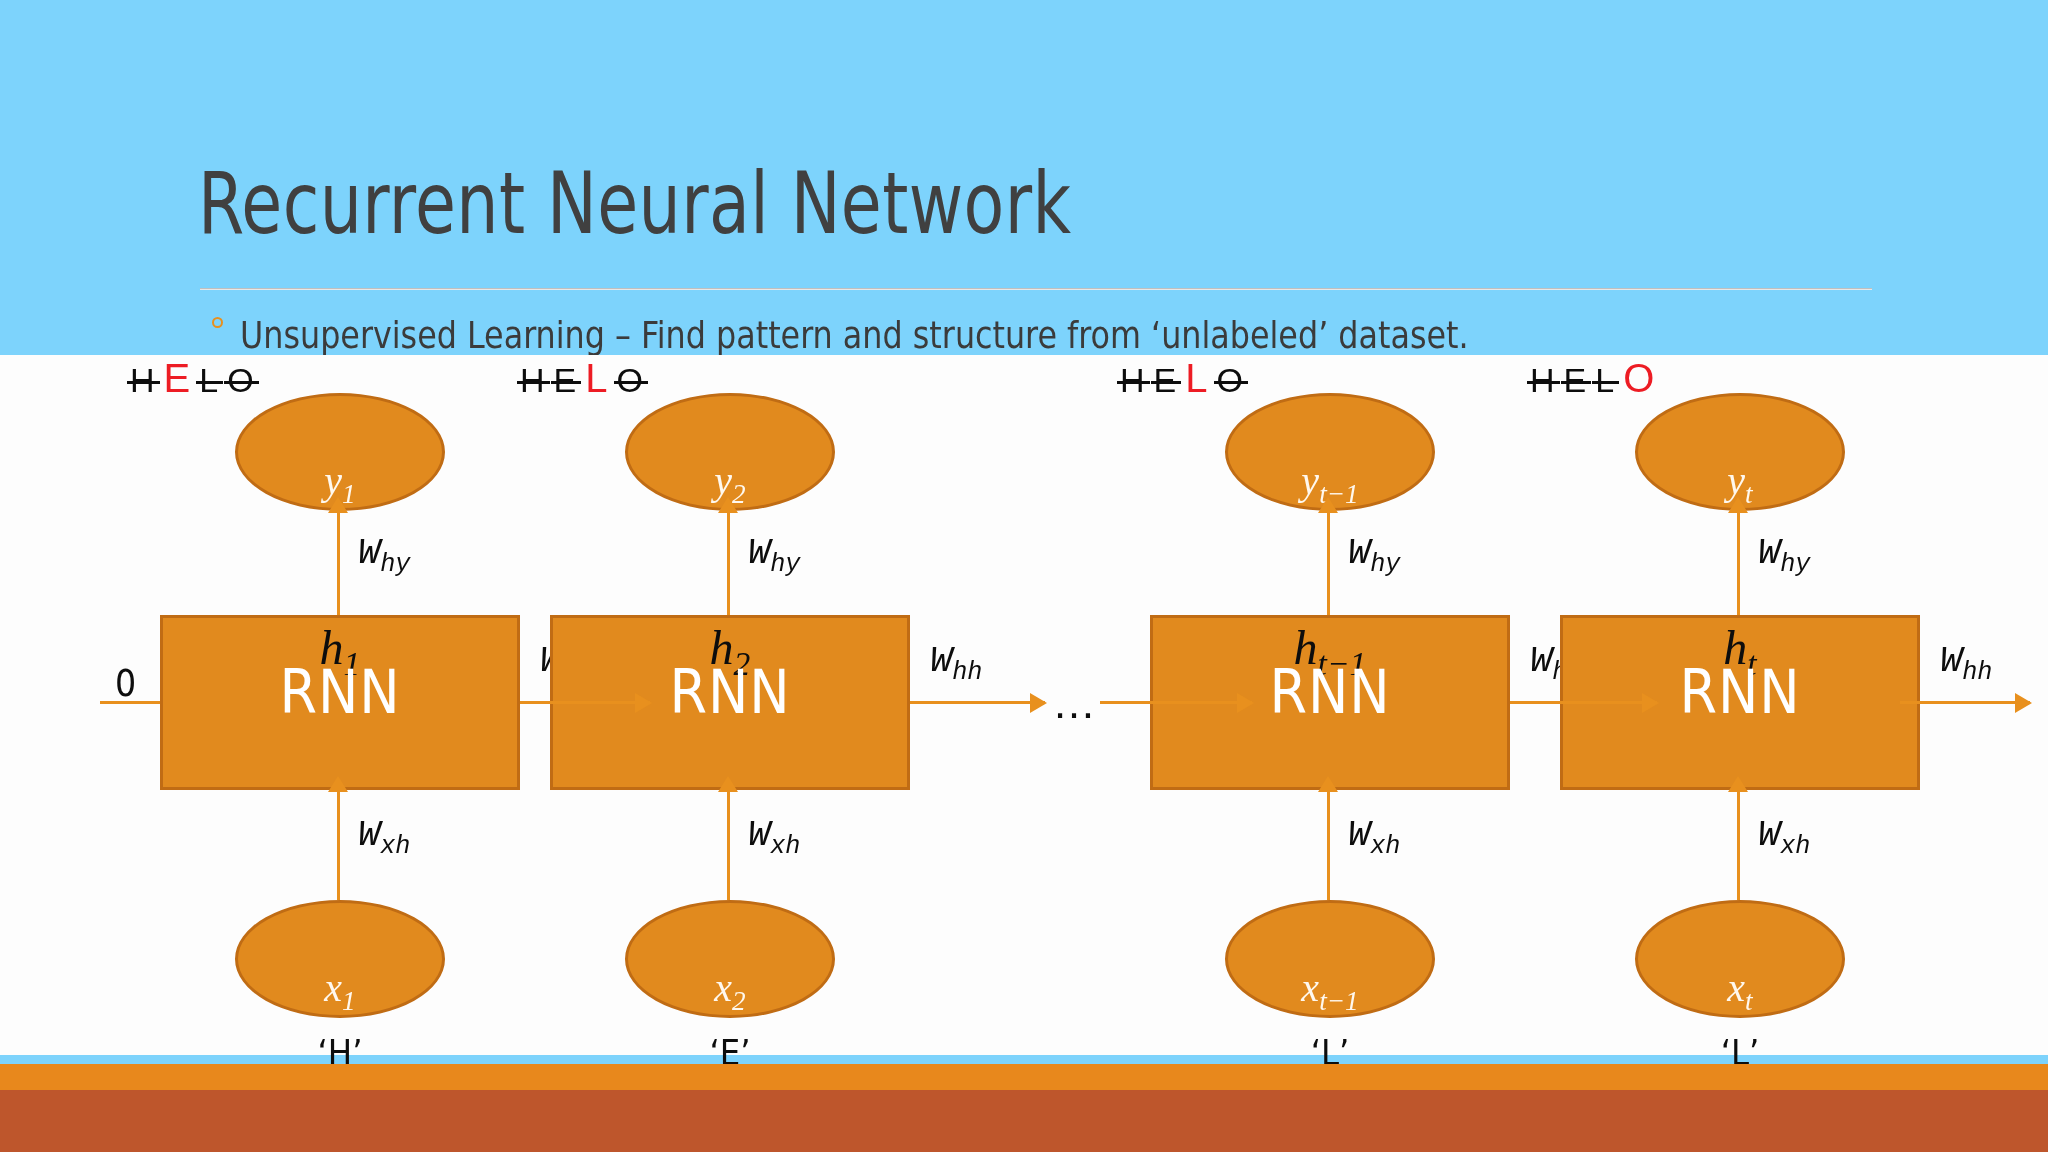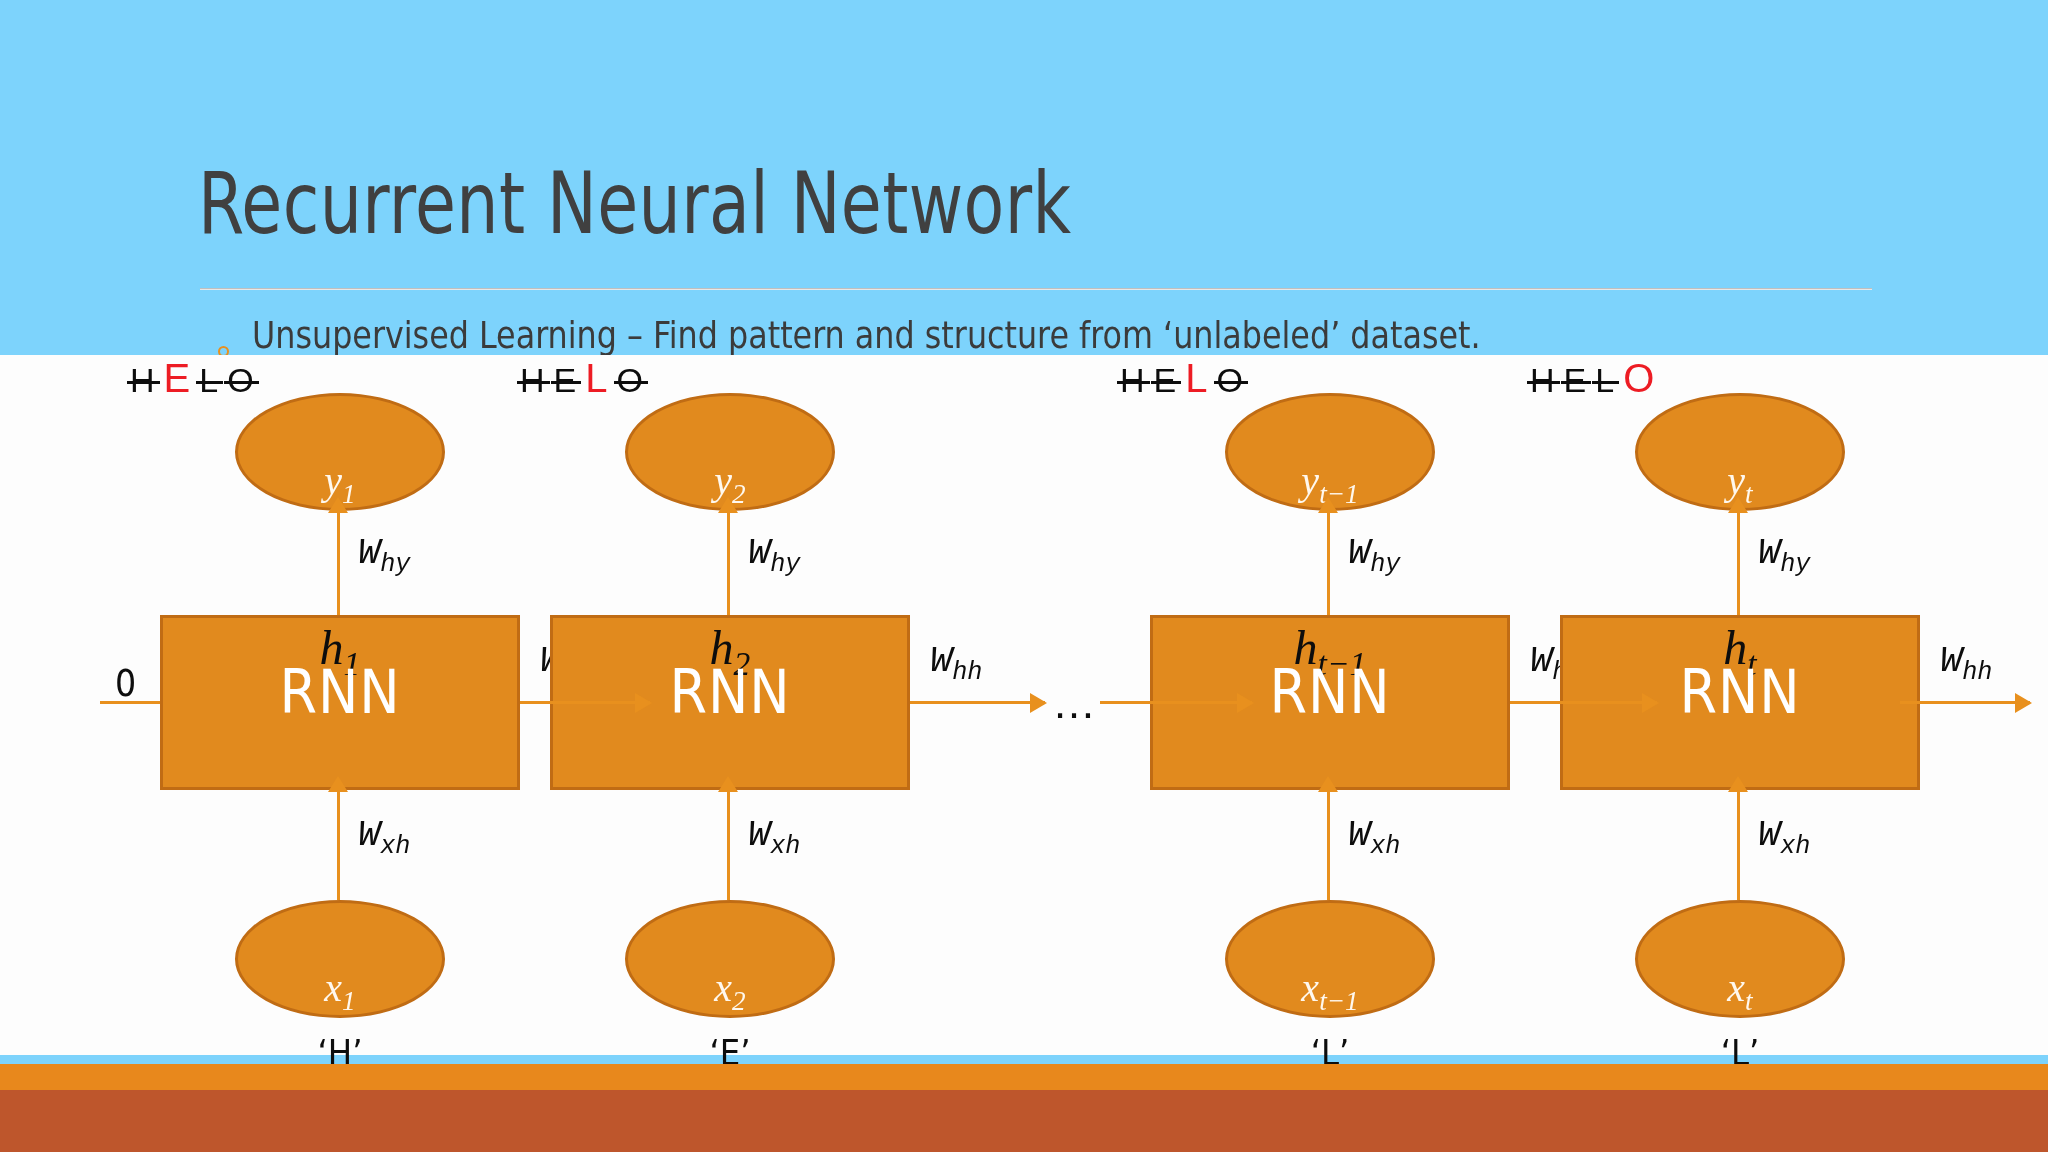--- a/index.html
+++ b/index.html
@@ -40,25 +40,25 @@
     left: 200px;
     top: 288px;
     width: 1672px;
     height: 2px;
     background: linear-gradient(to bottom, #bfbfbf 0, #bfbfbf 1px, #e8e8e8 1px, #e8e8e8 2px);
   }
 
   
   #bullet-row {
     position: absolute;
-    left: 218px;
+    left: 212px;
     top: 313px;
     display: flex;
-    align-items: flex-end;
-    gap: 23px;
+    align-items: flex-start;
+    gap: 17px;
   }
   #bullet-marker {
     width: 11px; height: 11px;
     border: 2px solid #E8901E;
     border-radius: 50%;
     background: transparent;
     flex: none;
     margin-top: 4px;
   }
   #bullet-text {

